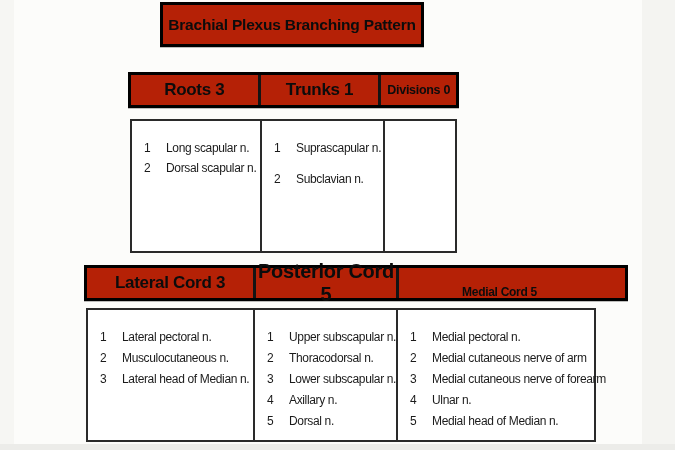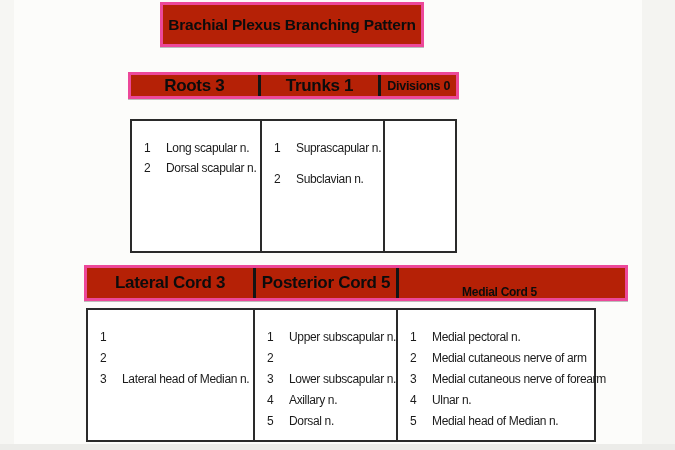--- a/index.html
+++ b/index.html
@@ -10,21 +10,21 @@
     font-family: "Liberation Sans", sans-serif;
     color: #141414;
   }
   
   .margin-left   { position:absolute; left:0; top:0; width:14px; height:450px; background:#f6f6f3; }
   .margin-right  { position:absolute; left:642px; top:0; width:33px; height:450px; background:#f4f4f1; }
   .margin-bottom { position:absolute; left:0; top:444px; width:675px; height:6px; background:#ececе9; background:#ececr; background:#ecece9; }
 
   .red-box {
     background: #b52106;
-    border: 3px solid #ec4899;
+    border: 3px solid #000000;
     box-shadow: 0 1px 0 rgba(0,0,0,0.25);
   }
 
   
   .title-box {
     position: absolute; left: 160px; top: 2px; width: 264px; height: 45px;
     display: flex; align-items: center; justify-content: center;
   }
   .title-box .title-text {
     font-weight: bold; font-size: 15.5px; letter-spacing: -0.2px; color:#0c0c0c;
@@ -46,33 +46,33 @@
     position: absolute; display: flex; align-items: stretch;
     background: #ffffff; border: 2px solid #2a2a2a;
   }
   .bodybox .bcell {
     border-right: 2px solid #2a2a2a;
     padding: 17px 4px 0 12px;
   }
   .bodybox .bcell:last-child { border-right: none; }
 
   
-  .t1-hdr { left: 128px; top: 72px; width: 331px; height: 27px; }
+  .t1-hdr { left: 128px; top: 72px; width: 331px; height: 36px; }
   .t1-hdr .c1 { width: 132px; font-size: 17px; }
   .t1-hdr .c2 { width: 123px; font-size: 17px; text-align: center; }
   .t1-hdr .c3 { width: 76px;  font-size: 12.5px; border-radius: 17px; }
   .t1-body { left: 130px; top: 119px; width: 327px; height: 134px; }
   .t1-body .c1 { width: 130px; }
   .t1-body .c2 { width: 123px; }
   .t1-body .c3 { width: 74px; }
 
   
   .t2-hdr { left: 84px; top: 265px; width: 544px; height: 36px; }
   .t2-hdr .c1 { width: 169px; font-size: 17px; }
-  .t2-hdr .c2 { width: 143px; font-size: 17px; }
+  .t2-hdr .c2 { width: 143px; font-size: 20px; text-align: center; }
   .t2-hdr .c3 { width: 201px; font-size: 12px; margin-top: 17px; }
   .t2-body { left: 86px; top: 308px; width: 510px; height: 134px; }
   .t2-body .c1 { width: 167px; }
   .t2-body .c2 { width: 143px; }
   .t2-body .c3 { width: 200px; }
 
   
   .item {
     display: flex; align-items: baseline;
     height: 21px; line-height: 21px;
@@ -128,36 +128,39 @@
 <div class="red-box hdr t2-hdr">
   <div class="hcell c1">Lateral Cord 3</div>
   <div class="hcell c2">Posterior Cord 5</div>
   <div class="hcell c3">Medial Cord 5</div>
 </div>
 
 <div class="bodybox t2-body">
   <div class="bcell c1">
     <div class="item">
       <span class="num">1</span>
+      <span class="lbl">Lateral pectoral n.</span>
     </div>
     <div class="item">
       <span class="num">2</span>
+      <span class="lbl">Musculocutaneous n.</span>
     </div>
     <div class="item">
       <span class="num">3</span>
       <span class="lbl">Lateral head of Median n.</span>
     </div>
   </div>
   <div class="bcell c2">
     <div class="item">
       <span class="num">1</span>
       <span class="lbl">Upper subscapular n.</span>
     </div>
     <div class="item">
       <span class="num">2</span>
+      <span class="lbl">Thoracodorsal n.</span>
     </div>
     <div class="item">
       <span class="num">3</span>
       <span class="lbl">Lower subscapular n.</span>
     </div>
     <div class="item">
       <span class="num">4</span>
       <span class="lbl">Axillary n.</span>
     </div>
     <div class="item">

